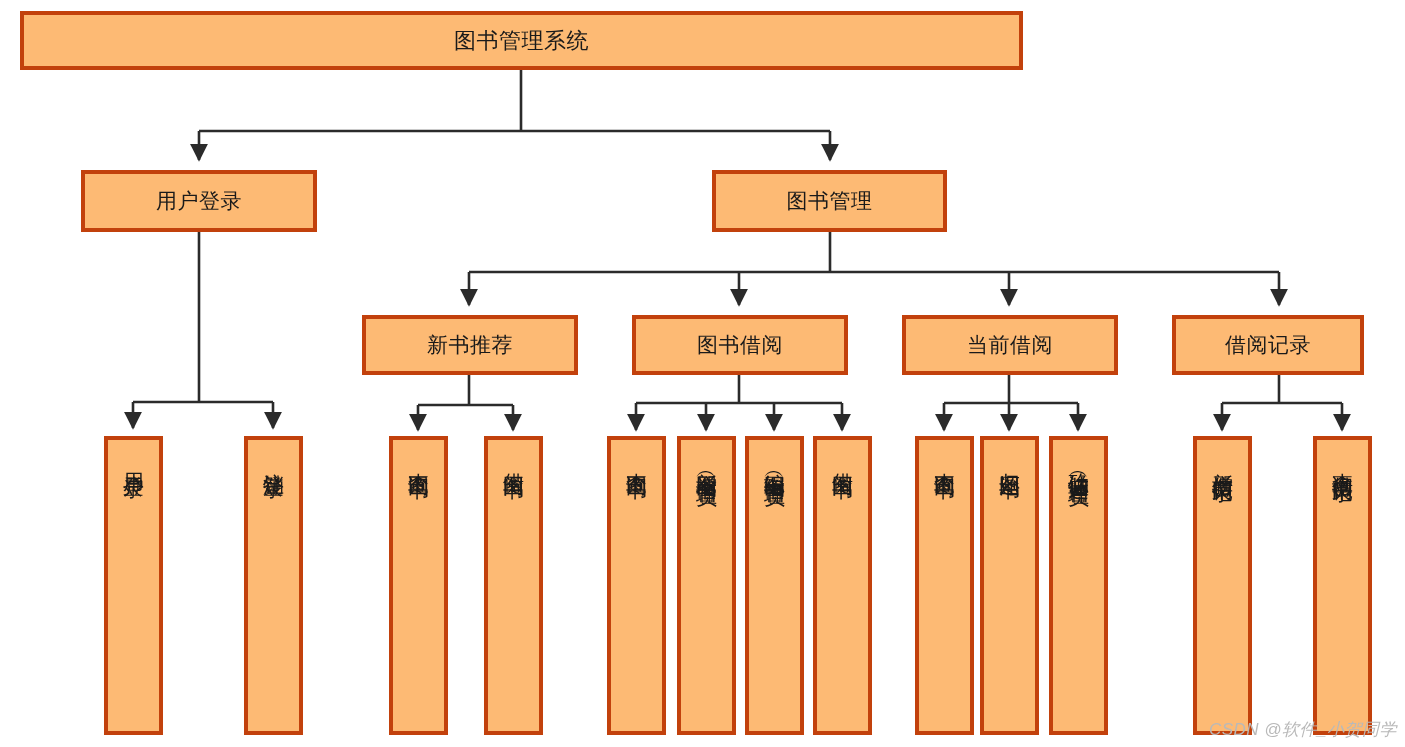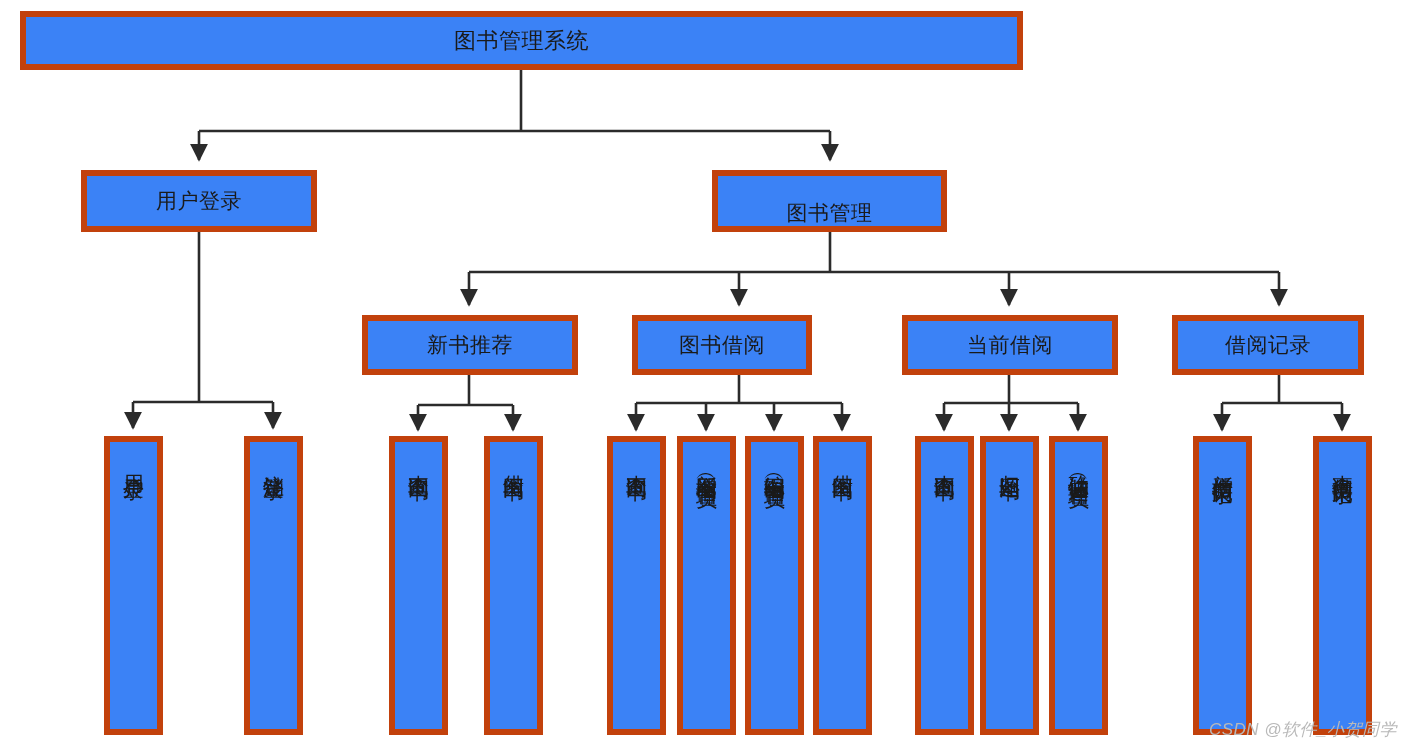--- a/index.html
+++ b/index.html
@@ -22,22 +22,22 @@
     position: absolute;
     left: 0;
     top: 0;
     width: 1405px;
     height: 747px;
     pointer-events: none;
   }
   .node {
     position: absolute;
     box-sizing: border-box;
-    background: #3b82f6;
-    border: 6px solid #c2410c;
+    background: #fdba74;
+    border: 4px solid #c2410c;
     display: flex;
     align-items: center;
     justify-content: center;
     color: #1a1a1a;
   }
   .node-label {
     display: block;
     text-align: center;
     line-height: 1.18;
     letter-spacing: 0.5px;
@@ -131,29 +131,29 @@
   </svg>
 
   <div class="node horiz root" style="left:20px; top:11px; width:1003px; height:59px;">
     <span class="node-label">图书管理系统</span>
   </div>
 
   <div class="node horiz" style="left:81px; top:170px; width:236px; height:62px;">
     <span class="node-label">用户登录</span>
   </div>
 
-  <div class="node horiz" style="left:712px; top:170px; width:235px; height:62px;align-items:flex-end;">
+  <div class="node horiz" style="left:712px; top:170px; width:235px; height:62px;">
     <span class="node-label">图书管理</span>
   </div>
 
   <div class="node horiz" style="left:362px; top:315px; width:216px; height:60px;">
     <span class="node-label">新书推荐</span>
   </div>
 
-  <div class="node horiz" style="left:632px; top:315px; width:180px; height:60px;">
+  <div class="node horiz" style="left:632px; top:315px; width:216px; height:60px;">
     <span class="node-label">图书借阅</span>
   </div>
 
   <div class="node horiz" style="left:902px; top:315px; width:216px; height:60px;">
     <span class="node-label">当前借阅</span>
   </div>
 
   <div class="node horiz" style="left:1172px; top:315px; width:192px; height:60px;">
     <span class="node-label">借阅记录</span>
   </div>

